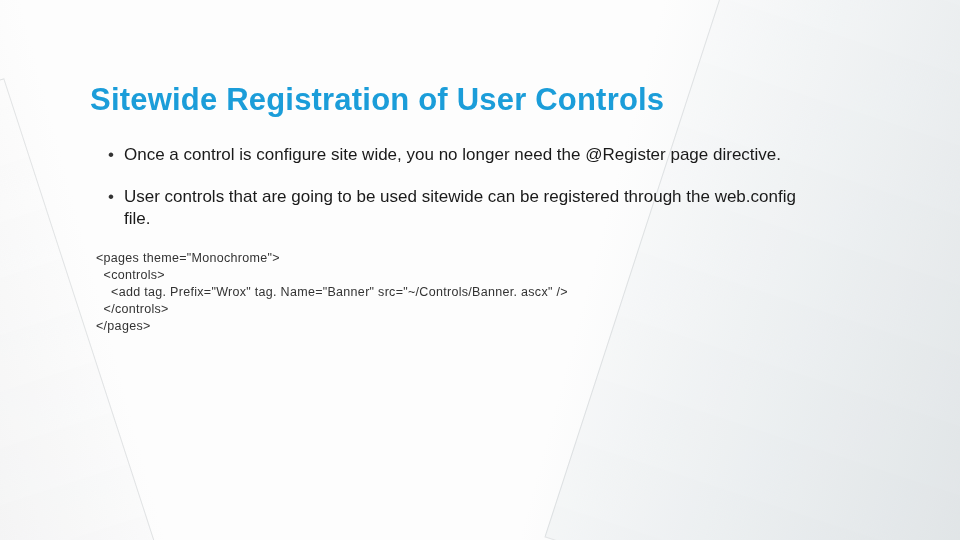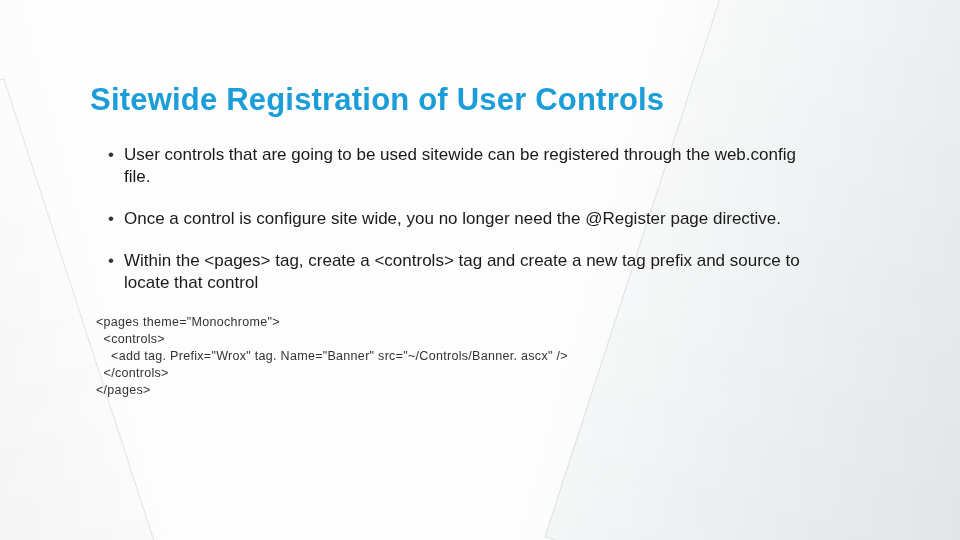--- a/index.html
+++ b/index.html
@@ -86,23 +86,22 @@
 </head>
 <body>
 
 <div class="bg"></div>
 
 <div class="slide">
 
   <h1 class="title">Sitewide Registration of User Controls</h1>
 
   <ul class="bullets">
+    <li>Once a control is configure site wide, you no longer need the @Register page directive.</li>
     <li>User controls that are going to be used sitewide can be registered through the web.config file.</li>
-    <li>Once a control is configure site wide, you no longer need the @Register page directive.</li>
-    <li>Within the &lt;pages&gt; tag, create a &lt;controls&gt; tag and create a new tag prefix and source to locate that control</li>
   </ul>
 
   <div class="code-block">&lt;pages theme="Monochrome"&gt;
   &lt;controls&gt;
     &lt;add tag. Prefix="Wrox" tag. Name="Banner" src="~/Controls/Banner. ascx" /&gt;
   &lt;/controls&gt;
 &lt;/pages&gt;</div>
 
 
 </div>

